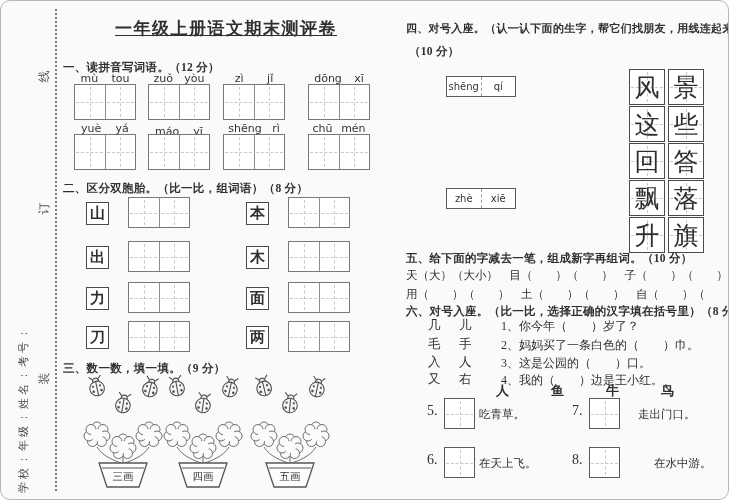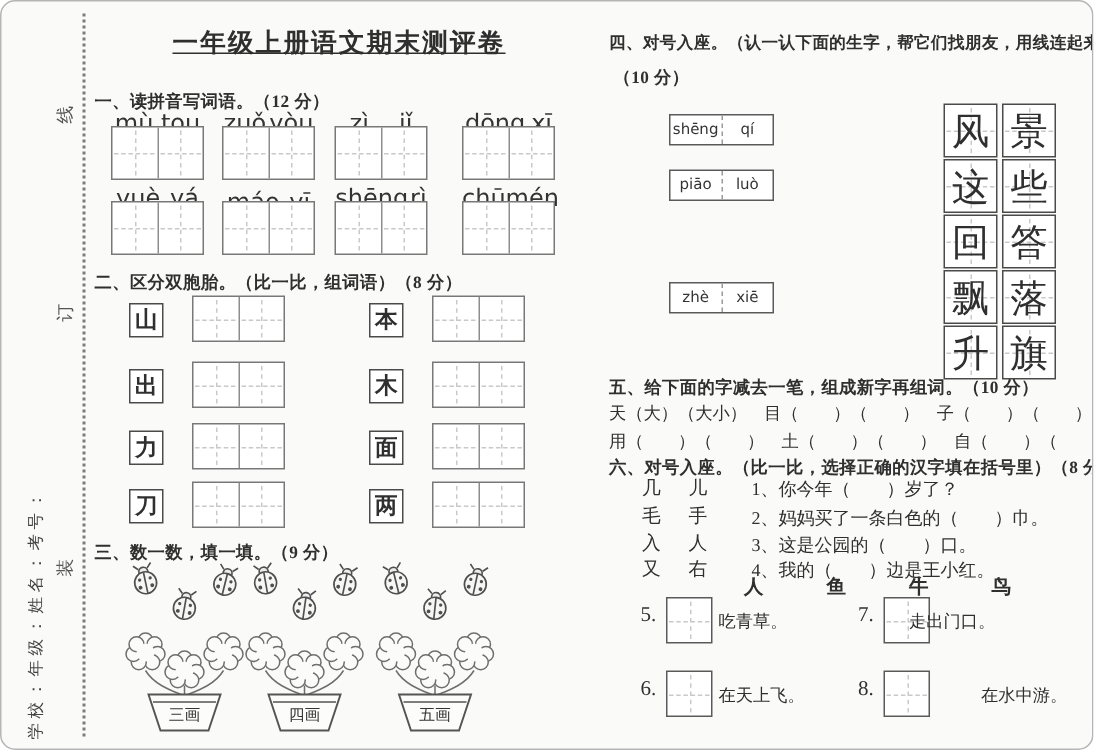--- a/index.html
+++ b/index.html
@@ -14,21 +14,21 @@
          font-size:17px;font-weight:700;letter-spacing:1.5px;text-decoration:underline;}
   
   .binding-line{position:absolute;left:54px;top:8px;bottom:8px;border-left:2px dotted #7c7c7c;}
   .bind-ch{position:absolute;left:36px;width:14px;font-size:12px;color:#555;
            transform:rotate(-90deg);}
   .student-info{position:absolute;left:15px;top:492px;transform:rotate(-90deg);
                 transform-origin:0 0;white-space:nowrap;font-size:11px;
                 letter-spacing:3px;color:#444;}
   
   .plabel{position:absolute;display:flex;justify-content:space-around;
-          font-family:"DejaVu Sans",sans-serif;font-size:16px;color:#333;width:62px;}
+          font-family:"DejaVu Sans",sans-serif;font-size:11px;color:#333;width:62px;}
   
   .wbox{position:absolute;display:flex;background:#fff;border:1.5px solid #787878;box-sizing:border-box;}
   .wbox.std{width:62px;height:36px;}
   .wbox.sm{width:62px;height:31px;}
   .cell{position:relative;flex:1;}
   .cell + .cell{border-left:1px solid #8d8d8d;}
   .cross::before{content:"";position:absolute;left:4%;right:4%;top:50%;border-top:1px dashed #c9c9c9;}
   .cross::after{content:"";position:absolute;top:6%;bottom:6%;left:50%;border-left:1px dashed #c9c9c9;}
   
   .cbox{position:absolute;width:21px;height:21px;background:#fff;border:1.5px solid #4a4a4a;
@@ -250,24 +250,20 @@
     <text x="229" y="107" text-anchor="middle" font-size="10.5" fill="#333">五画</text>
   </svg>
 
   <div class="h" style="left:405px;top:20px;font-size:11px">四、对号入座。（认一认下面的生字，帮它们找朋友，用线连起来）</div>
   <div class="h" style="left:408px;top:43px">（10 分）</div>
 
   <div class="pybox" style="left:445px;top:75px">
       <span>shēng</span>
       <span>qí</span>
     </div>
-  <div class="pybox" style="left:445px;top:112px">
-      <span>piāo</span>
-      <span>luò</span>
-    </div>
   <div class="pybox" style="left:445px;top:187px">
       <span>zhè</span>
       <span>xiē</span>
     </div>
 
   <div class="tianchar cross" style="left:628px;top:68px">
       <span class="ch">风</span>
     </div>
   <div class="tianchar cross" style="left:667px;top:68px">
       <span class="ch">景</span>
@@ -325,21 +321,21 @@
     <span>牛</span>
     <span>鸟</span>
   </div>
 
   <span class="inum" style="left:426px;top:402px">5.</span>
   <div class="sq cross" style="left:443px;top:397px"></div>
   <div class="txt" style="left:478px;top:406px">吃青草。</div>
 
   <span class="inum" style="left:571px;top:402px">7.</span>
   <div class="sq cross" style="left:588px;top:397px"></div>
-  <div class="txt" style="left:605px;top:406px">走出门口。</div>
+  <div class="txt" style="left:637px;top:406px">走出门口。</div>
 
   <span class="inum" style="left:426px;top:451px">6.</span>
   <div class="sq cross" style="left:443px;top:446px"></div>
   <div class="txt" style="left:478px;top:455px">在天上飞。</div>
 
   <span class="inum" style="left:571px;top:451px">8.</span>
   <div class="sq cross" style="left:588px;top:446px"></div>
   <div class="txt" style="left:653px;top:455px">在水中游。</div>
 
 </div>

